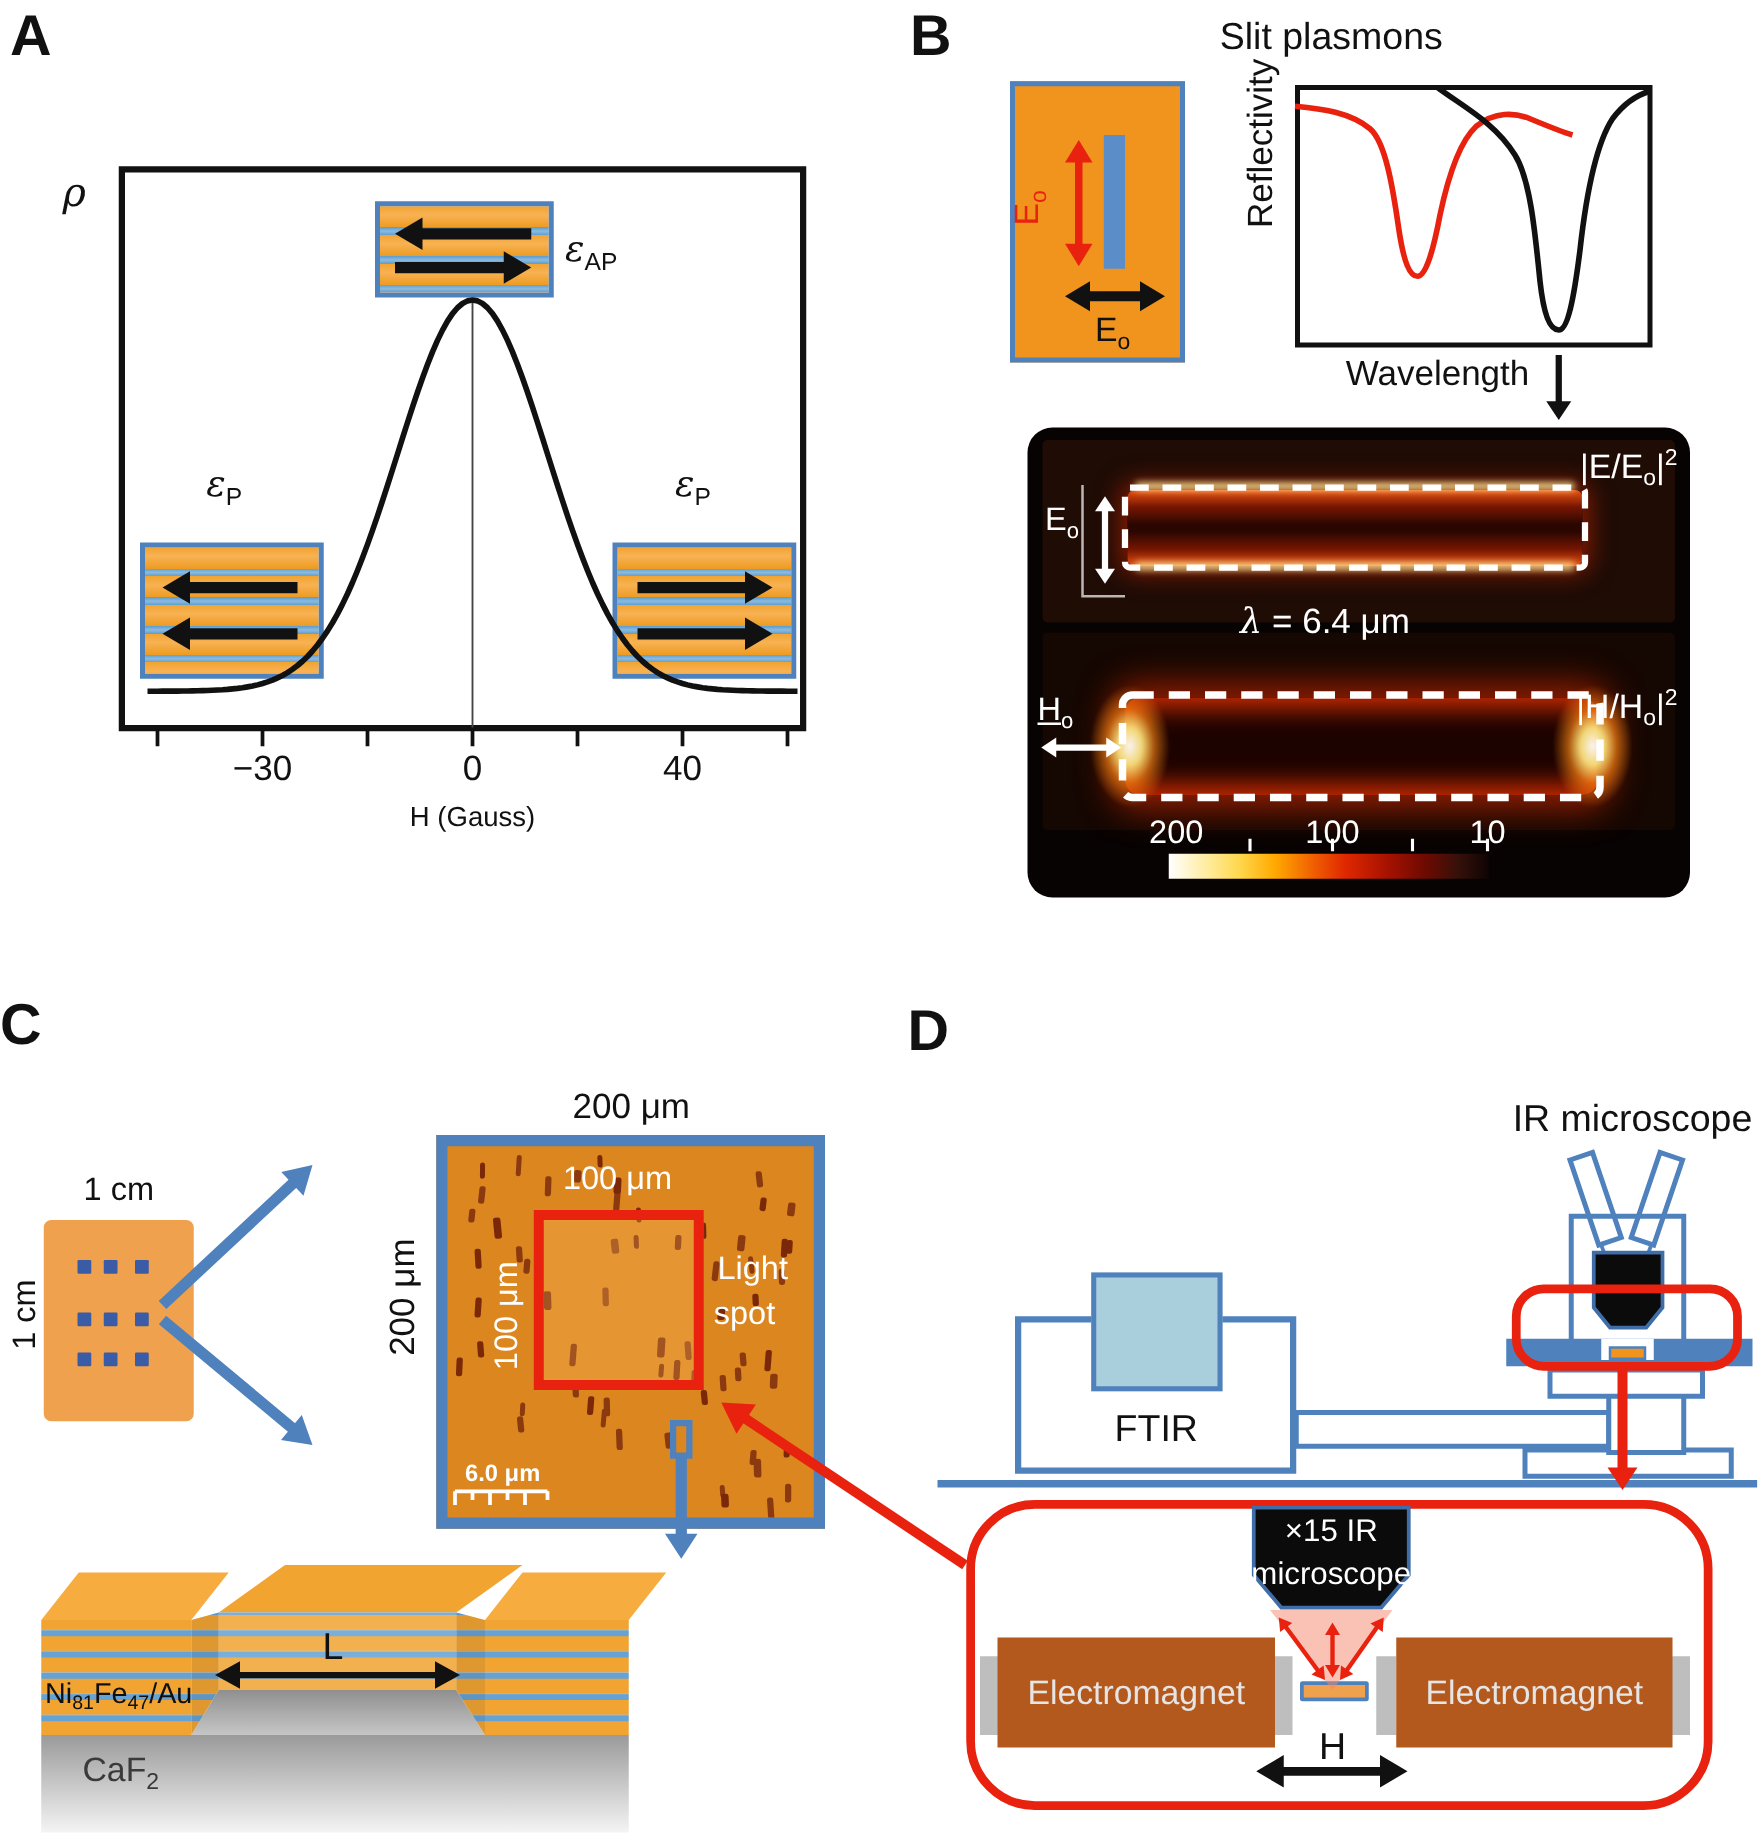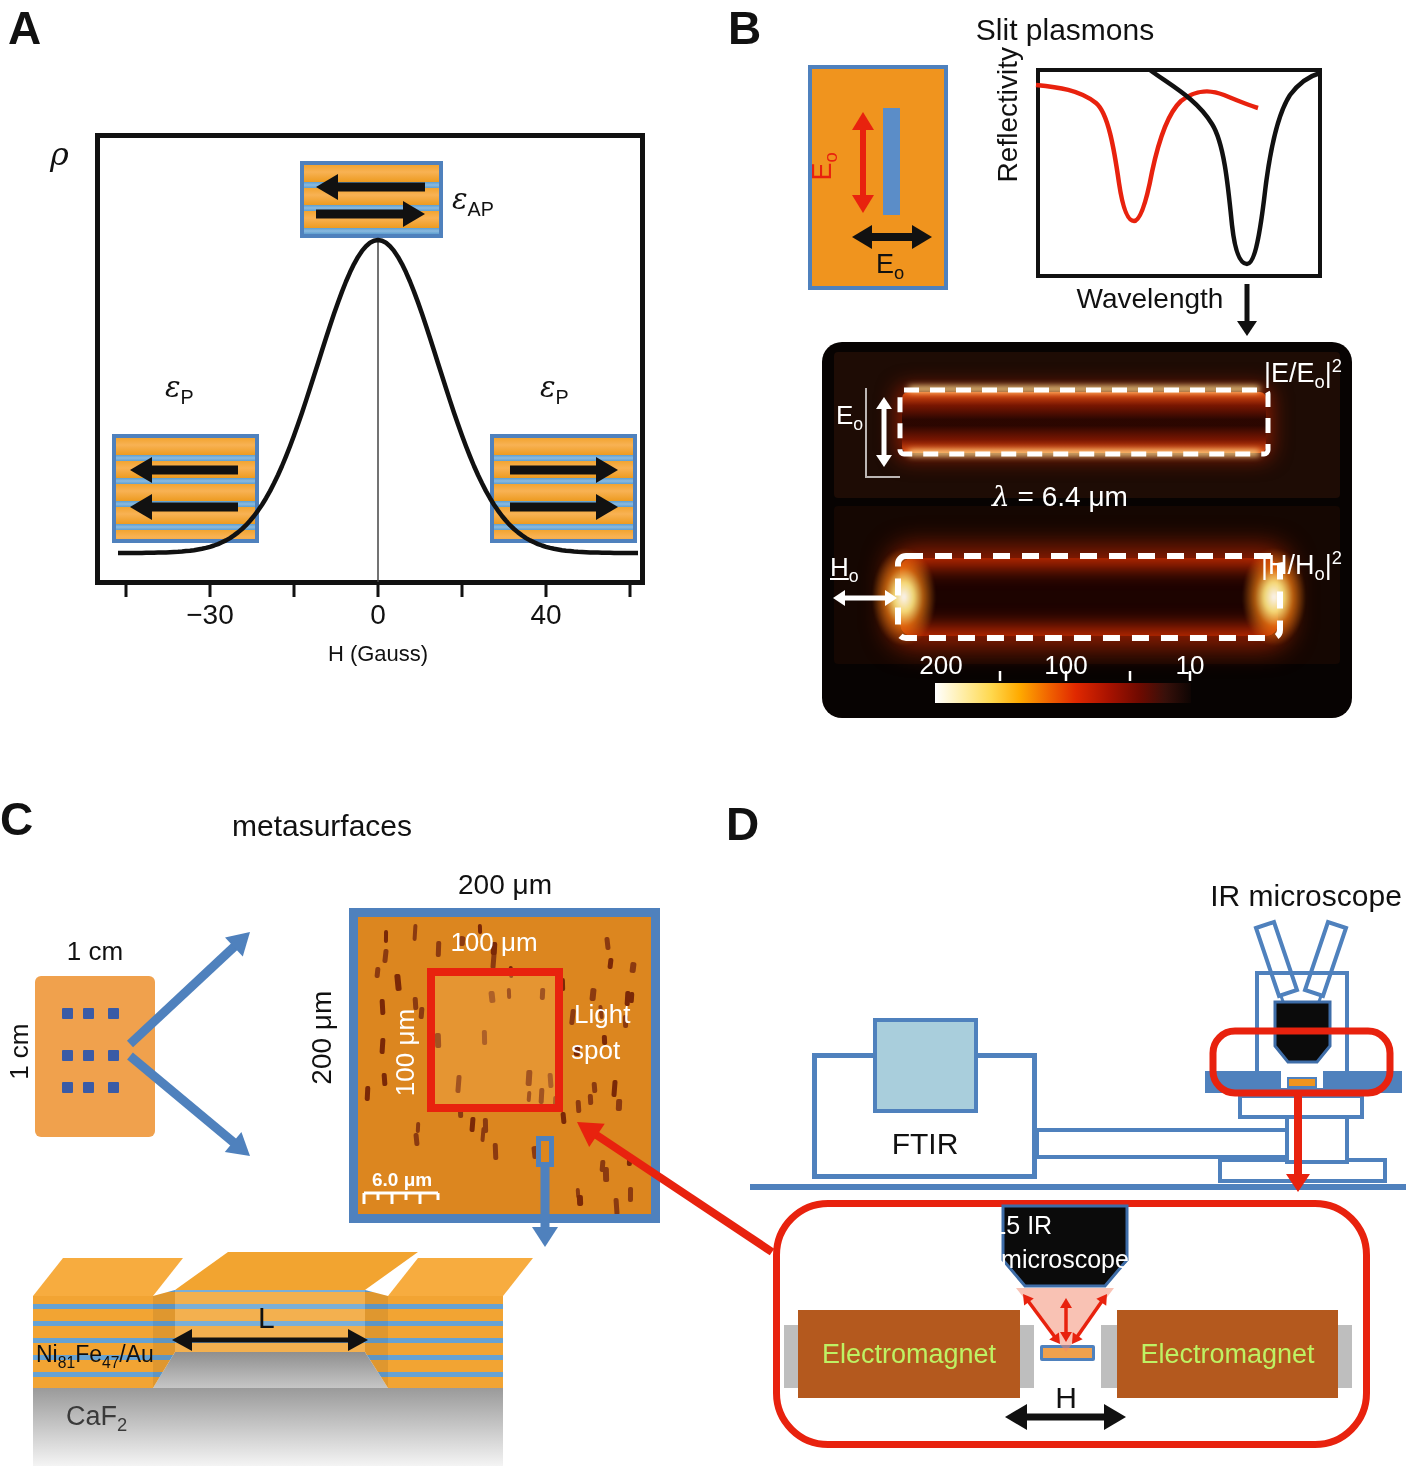--- a/index.html
+++ b/index.html
@@ -32,21 +32,21 @@
   #c-micro{left:349px;top:908px;width:311px;height:315px;border:9px solid #4F81BD;box-sizing:border-box;background:#DC861F;overflow:hidden;}
   .mslit{position:absolute;background:#7A2807;border-radius:2px;}
   #c-redsq{position:absolute;left:69px;top:51px;width:136px;height:144px;border:8px solid #E8220E;box-sizing:border-box;background:rgba(252,186,96,0.30);z-index:5;}
   #c-bluerect{position:absolute;left:178px;top:219px;width:18px;height:31px;border:5px solid #4F81BD;box-sizing:border-box;z-index:5;}
   .mg-lbl{position:absolute;color:#fff;font-size:26px;z-index:6;white-space:nowrap;}
   
   #d-ftir{left:812px;top:1053px;width:225px;height:126px;border:5px solid #4F81BD;box-sizing:border-box;background:#fff;}
   #d-ftir-top{left:873px;top:1018px;width:105px;height:95px;border:4px solid #4F81BD;box-sizing:border-box;background:#A9CEDC;}
   #d-table{left:750px;top:1184px;width:656px;height:6px;background:#4F81BD;}
   #d-redbox{left:773px;top:1200px;width:597px;height:248px;border:7px solid #E8220E;box-sizing:border-box;border-radius:55px;}
-  .magnet{background:#B4591E;color:#bef264;display:flex;align-items:center;justify-content:center;font-size:27px;}
+  .magnet{background:#B4591E;color:#e5e5e5;display:flex;align-items:center;justify-content:center;font-size:27px;}
   .cap{background:#BEBEBE;}
   #d-sample{left:1040px;top:1345px;width:55px;height:16px;background:#F0A14D;border:3px solid #4F81BD;box-sizing:border-box;border-radius:2px;}
   #overlay{position:absolute;left:0;top:0;z-index:50;pointer-events:none;}
 </style>
 </head>
 <body>
 
 <div id="canvas">
 
   <div class="lbl letter" style="left:8px;top:4px;">A</div>
@@ -100,21 +100,20 @@
   <div class="lbl white" style="left:1178px;top:548px;width:164px;font-size:27px;text-align:right;"><span>|H/H</span><sub>o</sub><span>|</span><sup>2</sup></div>
   <div class="lbl white" style="left:836px;top:402px;font-size:26px;"><span>E</span><sub>o</sub></div>
   <div class="lbl white" style="left:830px;top:554px;font-size:26px;text-decoration:underline;"><span>H</span><sub>o</sub></div>
 
   <div class="abs" id="cbar"></div>
   <div class="lbl white ctr" style="left:911px;top:652px;width:60px;font-size:26px;">200</div>
   <div class="lbl white ctr" style="left:1036px;top:652px;width:60px;font-size:26px;">100</div>
   <div class="lbl white ctr" style="left:1165px;top:652px;width:50px;font-size:26px;">10</div>
 
   <div class="lbl letter" style="left:0px;top:795px;">C</div>
-  <div class="lbl ptitle ctr" style="left:172px;top:810px;width:300px;">metasurfaces</div>
 
   <div class="lbl ctr" style="left:55px;top:938px;width:80px;font-size:26px;">1 cm</div>
   <div class="lbl rot ctr" style="left:-20px;top:1038px;width:80px;font-size:26px;">1 cm</div>
   <div class="abs" id="c-sample">
       <div class="dot" style="left: 27px; top: 32px;"></div>
       <div class="dot" style="left: 27px; top: 74px;"></div>
       <div class="dot" style="left: 27px; top: 106px;"></div>
       <div class="dot" style="left: 48px; top: 32px;"></div>
       <div class="dot" style="left: 48px; top: 74px;"></div>
       <div class="dot" style="left: 48px; top: 106px;"></div>
@@ -215,21 +214,21 @@
   <div class="abs cap" style="left:1101px;top:1325px;width:16px;height:63px;"></div>
   <div class="abs cap" style="left:1336px;top:1325px;width:16px;height:63px;"></div>
   <div class="abs magnet" style="left:798px;top:1310px;width:222px;height:88px;">
       <span>Electromagnet</span>
     </div>
   <div class="abs magnet" style="left:1117px;top:1310px;width:221px;height:88px;">
       <span>Electromagnet</span>
     </div>
   <div class="abs" id="d-sample"></div>
 
-  <div class="lbl white ctr" style="left:945px;top:1212px;width:140px;font-size:25px;">×15 IR</div>
+  <div class="lbl white ctr" style="left:995px;top:1212px;width:140px;font-size:25px;">×15 IR</div>
   <div class="lbl white ctr" style="left:995px;top:1246px;width:140px;font-size:25px;">microscope</div>
   <div class="lbl ctr" style="left:1036px;top:1382px;width:60px;font-size:30px;">H</div>
 
   <svg id="overlay" width="1406" height="1469" viewBox="0 0 1406 1469">
     <defs>
       <pattern id="ml" patternUnits="userSpaceOnUse" width="8" height="17">
         <rect x="0" y="0" width="8" height="12" fill="#F2A433"></rect>
         <rect x="0" y="12" width="8" height="5" fill="#66A2D3"></rect>
       </pattern>
       <linearGradient id="gSub" x1="0" y1="0" x2="0" y2="1">

